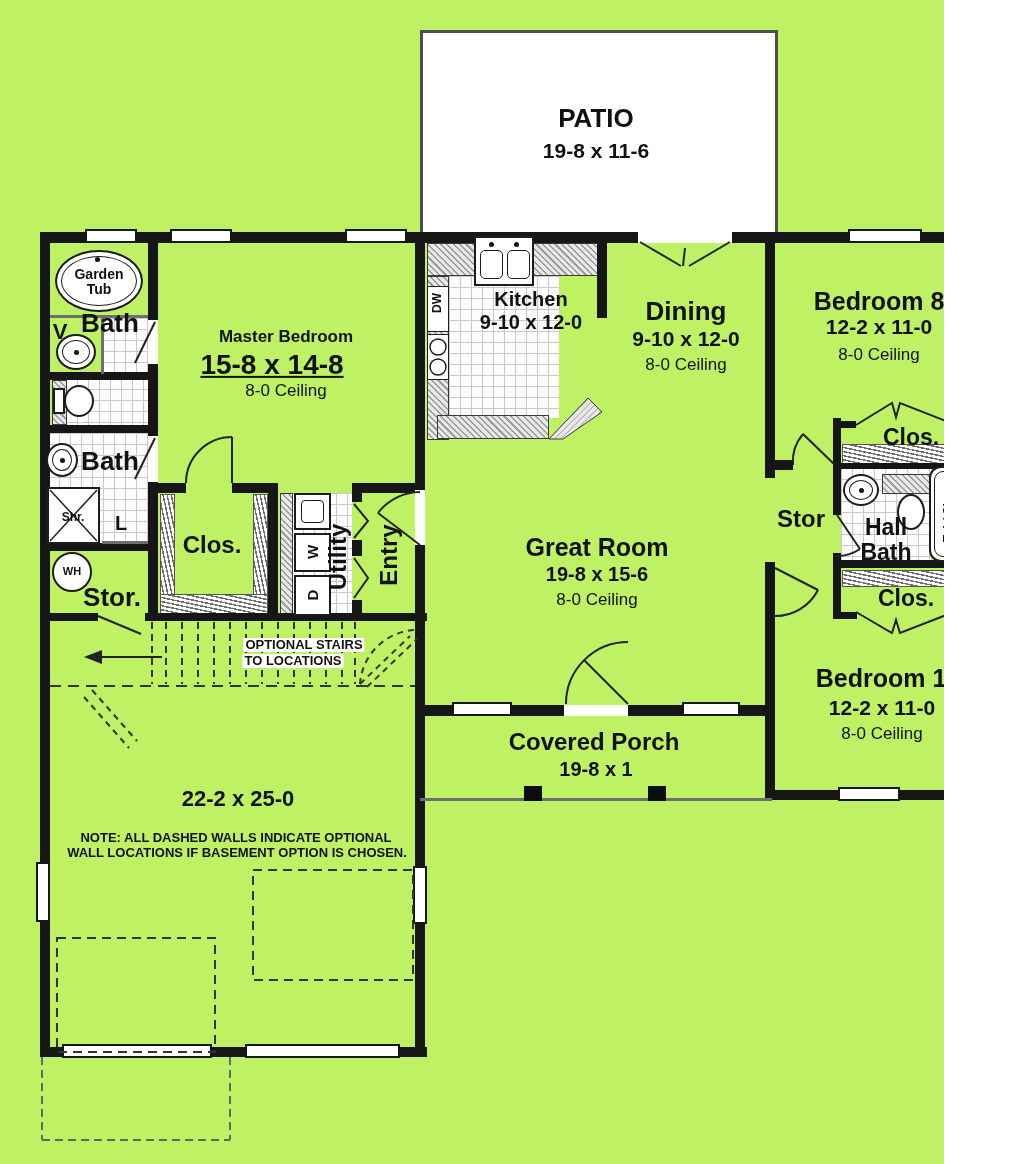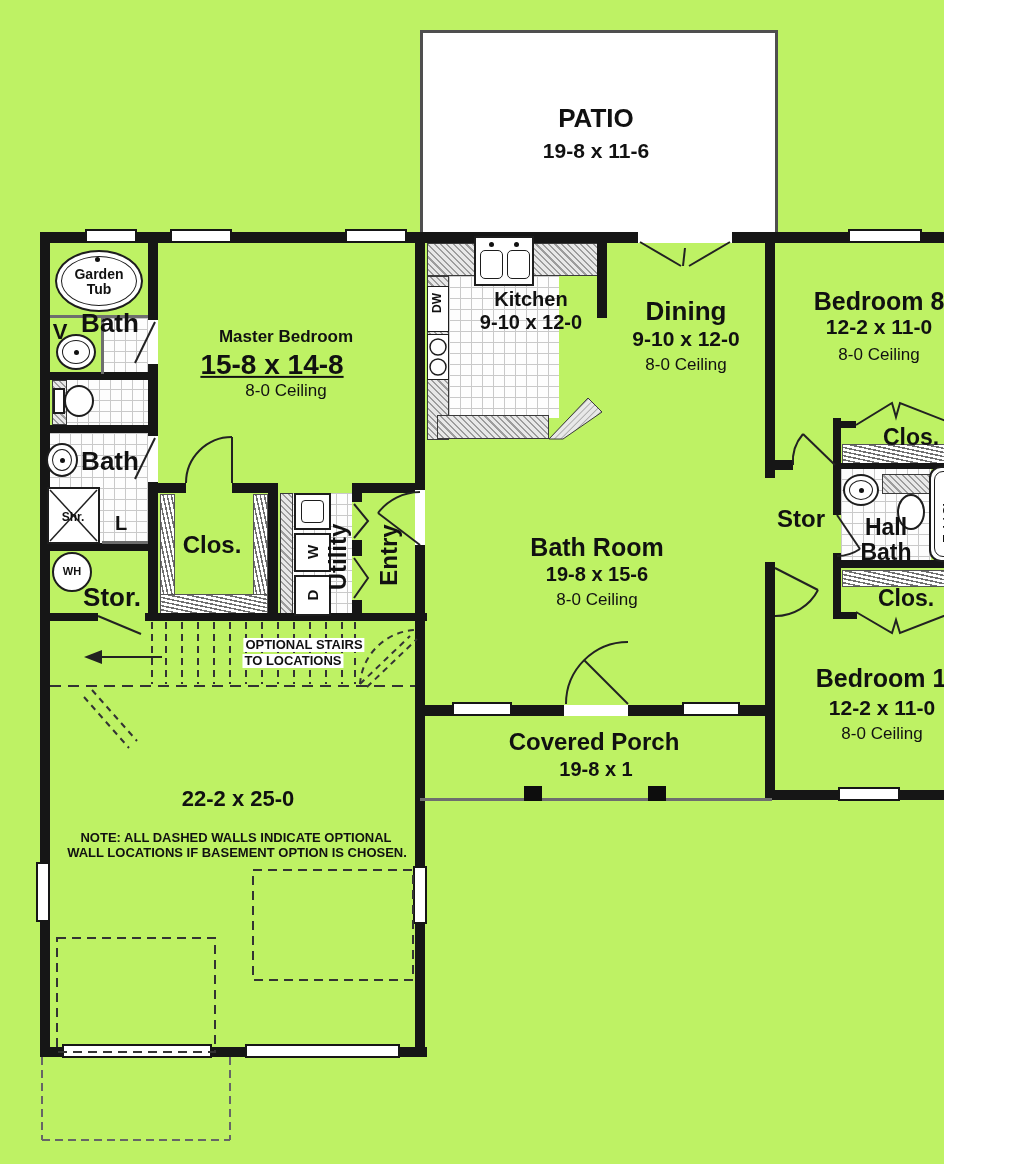--- a/index.html
+++ b/index.html
@@ -263,21 +263,21 @@
   <div class="lbl" style="left:272px;top:365px;font-size:28px;text-decoration:underline;">15-8 x 14-8</div>
   <div class="lbl" style="left:286px;top:391px;font-size:17px;font-weight:normal;">8-0 Ceiling</div>
 
   <div class="lbl" style="left:531px;top:300px;font-size:20px;">Kitchen</div>
   <div class="lbl" style="left:531px;top:323px;font-size:20px;">9-10 x 12-0</div>
 
   <div class="lbl" style="left:686px;top:311px;font-size:26px;">Dining</div>
   <div class="lbl" style="left:686px;top:339px;font-size:21px;">9-10 x 12-0</div>
   <div class="lbl" style="left:686px;top:365px;font-size:17px;font-weight:normal;">8-0 Ceiling</div>
 
-  <div class="lbl" style="left:597px;top:547px;font-size:25px;">Bath Room</div>
+  <div class="lbl" style="left:597px;top:547px;font-size:25px;">Great Room</div>
   <div class="lbl" style="left:597px;top:575px;font-size:20px;">19-8 x 15-6</div>
   <div class="lbl" style="left:597px;top:600px;font-size:17px;font-weight:normal;">8-0 Ceiling</div>
 
   <div class="lbl" style="left:879px;top:301px;font-size:25px;">Bedroom 8</div>
   <div class="lbl" style="left:879px;top:327px;font-size:21px;">12-2 x 11-0</div>
   <div class="lbl" style="left:879px;top:355px;font-size:17px;font-weight:normal;">8-0 Ceiling</div>
 
   <div class="lbl" style="left:881px;top:678px;font-size:25px;">Bedroom 1</div>
   <div class="lbl" style="left:882px;top:708px;font-size:21px;">12-2 x 11-0</div>
   <div class="lbl" style="left:882px;top:734px;font-size:17px;font-weight:normal;">8-0 Ceiling</div>

